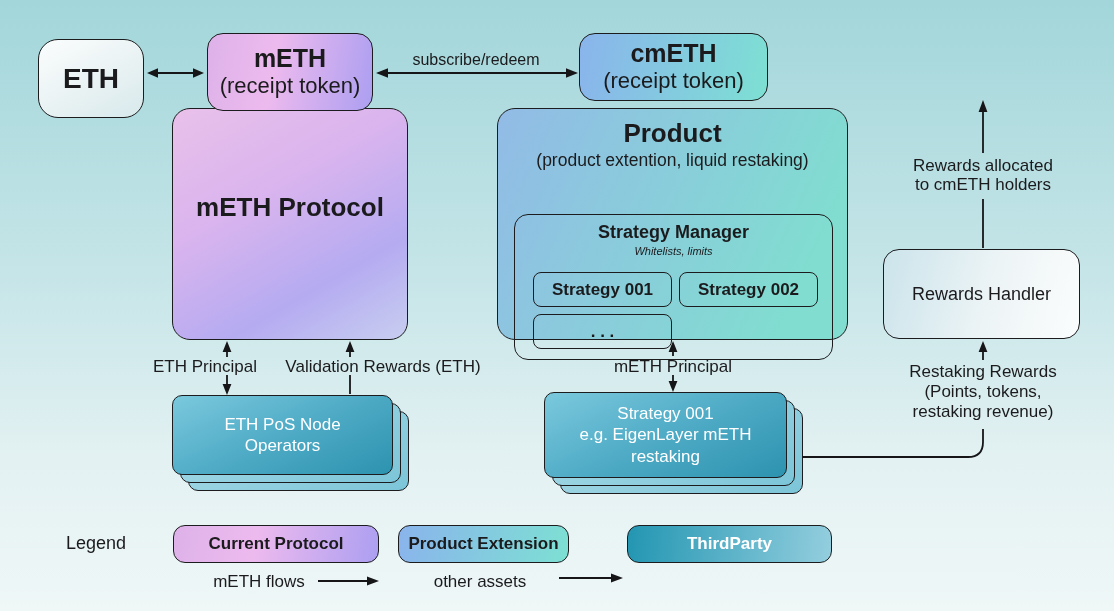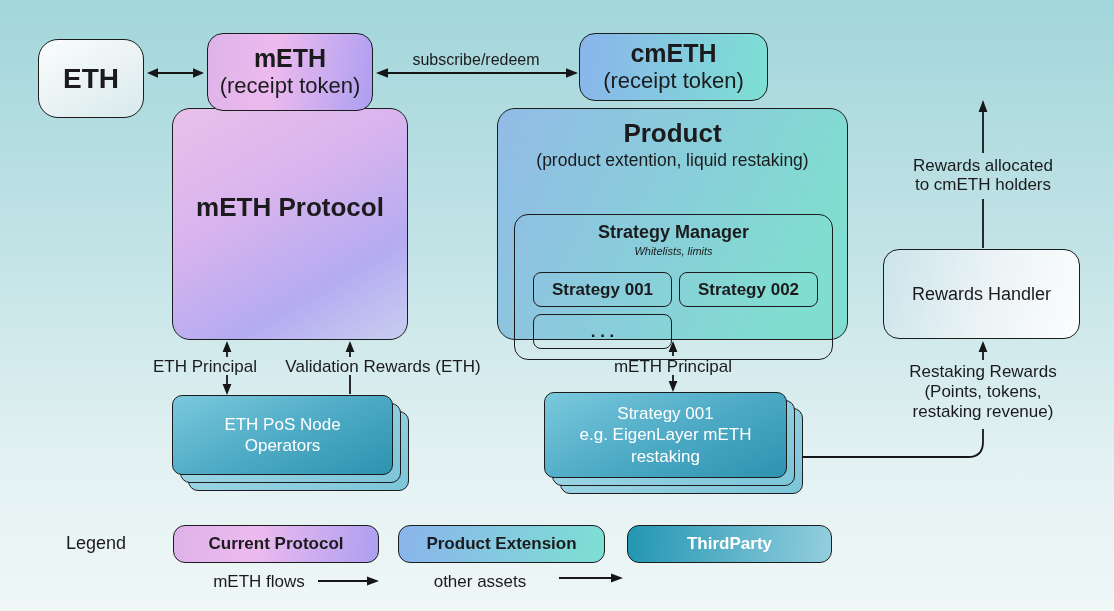--- a/index.html
+++ b/index.html
@@ -61,21 +61,21 @@
   .ethp-label{left:144px;top:357px;width:122px;}
   .valr-label{left:282px;top:357px;width:202px;}
   .methp-label{left:593px;top:357px;width:160px;}
   .rall-label{left:883px;top:156px;width:200px;line-height:19px;}
   .restk-label{left:873px;top:362px;width:220px;}
 
   .legend-title{position:absolute;left:66px;top:533px;font-size:18px;font-weight:500;}
   .pill{border-radius:12px;height:38px;font-size:17px;font-weight:600;}
   .pill-current{left:173px;top:525px;width:206px;
     background:linear-gradient(100deg,#ddb2e9 0%,#edbaee 40%,#ac9ff1 100%);}
-  .pill-product{left:398px;top:525px;width:207px;
+  .pill-product{left:398px;top:525px;width:171px;
     background:linear-gradient(100deg,#8ab4ec 0%,#7de0d3 100%);}
   .pill-third{left:627px;top:525px;width:205px;color:#ffffff;
     background:linear-gradient(95deg,#2396b2 0%,#93cede 100%);}
   .flows-label{left:203px;top:572px;width:112px;}
   .assets-label{left:421px;top:572px;width:118px;}
 
   .overlay{position:absolute;left:0;top:0;width:1114px;height:611px;pointer-events:none;z-index:4;}
   .overlay line,.overlay path{stroke:#161618;stroke-width:1.8;fill:none;}
   .overlay polygon{fill:#161618;stroke:none;}
 </style>

